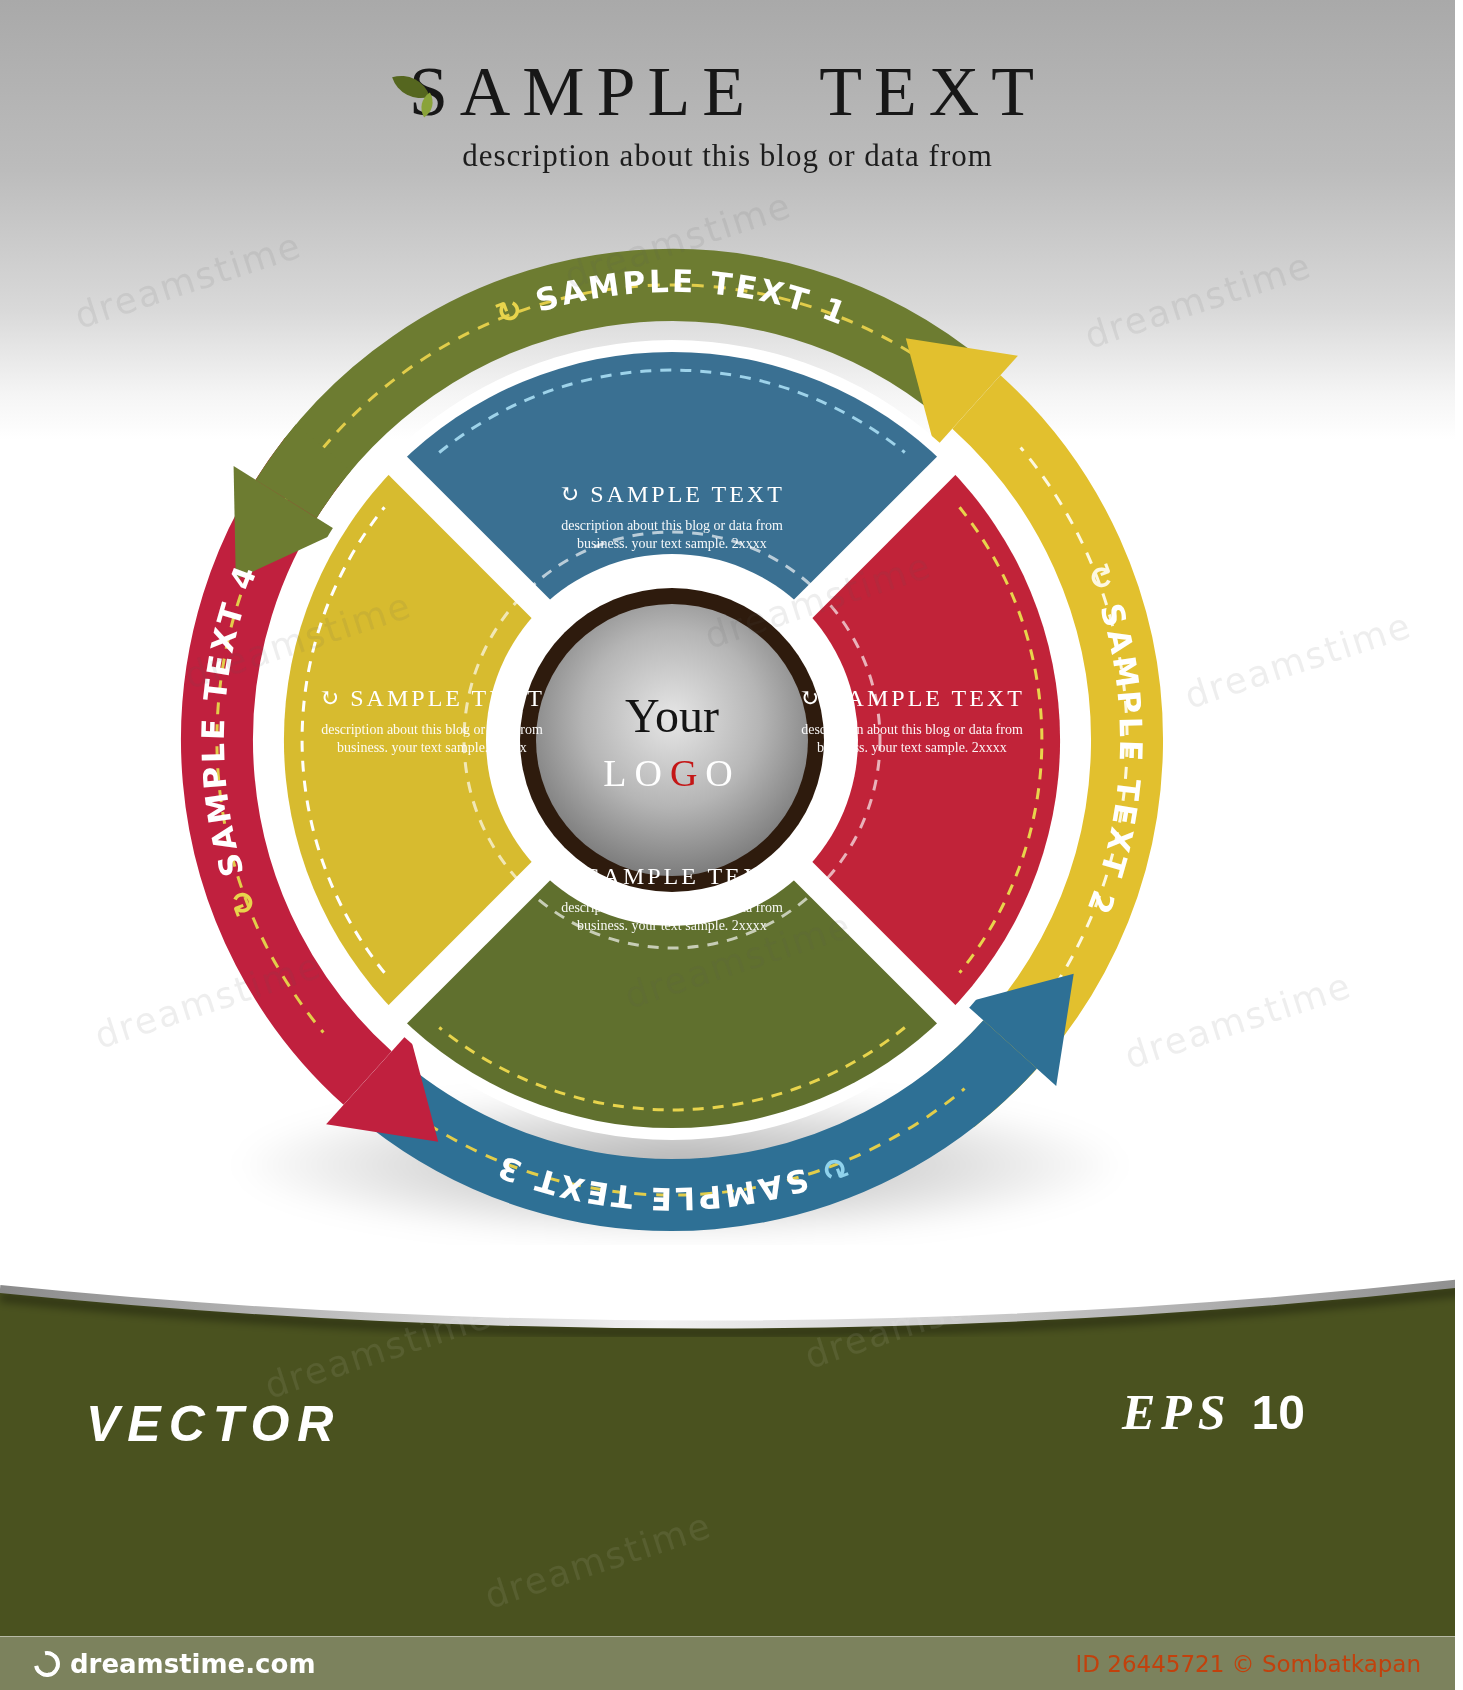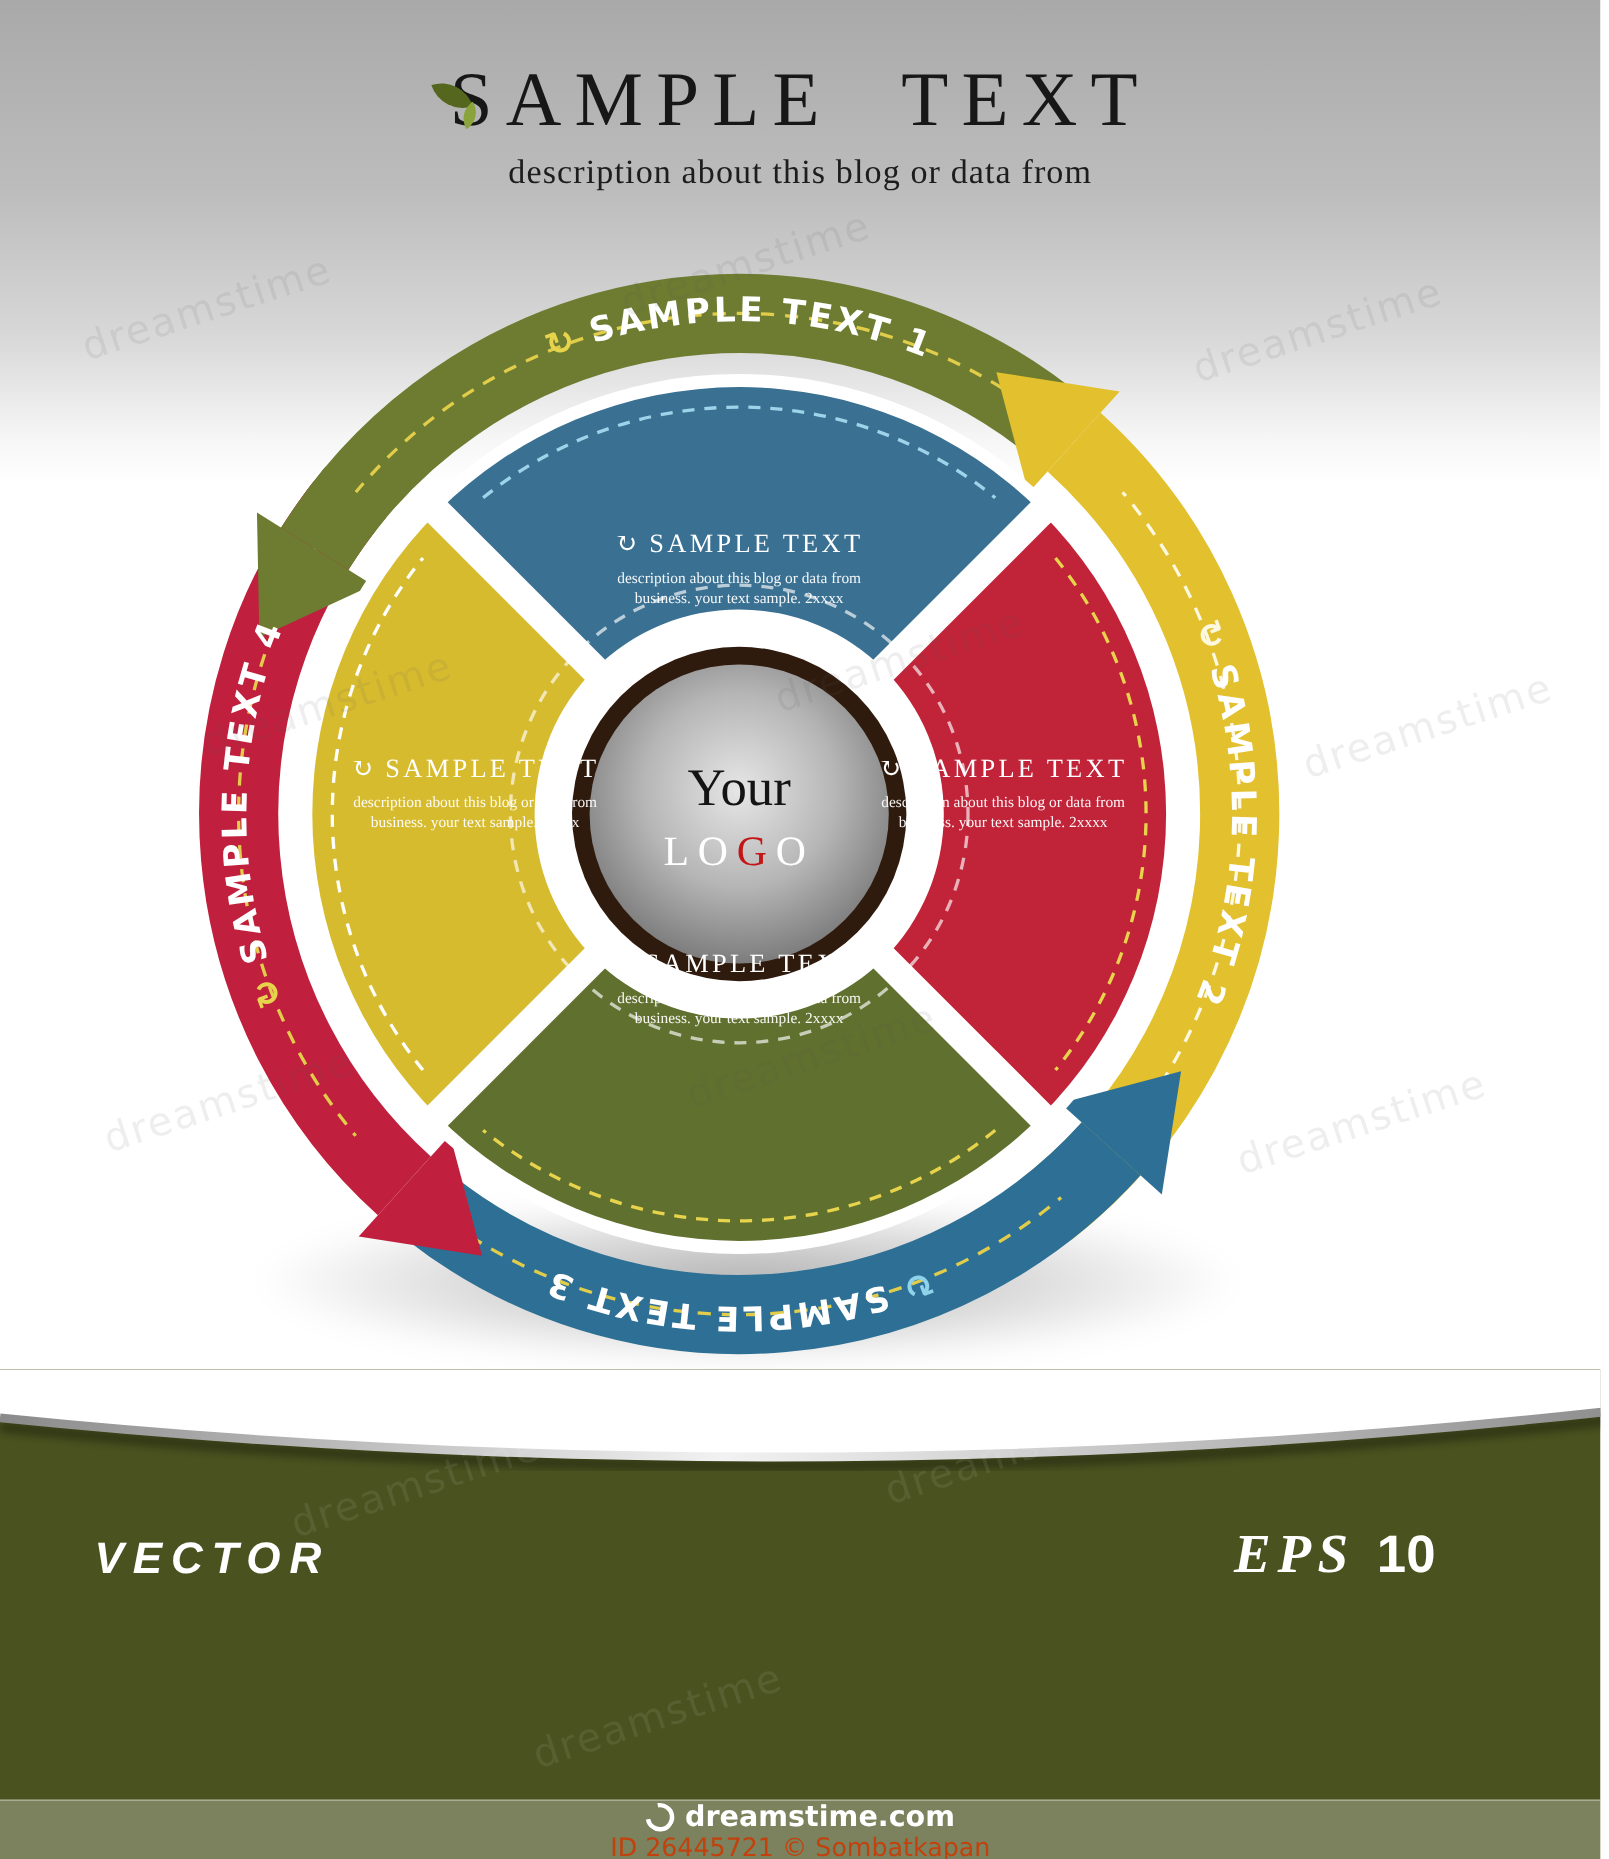--- a/index.html
+++ b/index.html
@@ -42,30 +42,30 @@
   .logo-your{ font-family:"Liberation Serif","DejaVu Serif",serif; font-size:48px; fill:#141414; }
   .logo-word{ font-family:"Liberation Serif","DejaVu Serif",serif; font-size:38px; letter-spacing:8px; fill:#ffffff; }
   .stitch{ fill:none; stroke-width:3; stroke-dasharray:12 10; }
   .q-stitch{ fill:none; stroke-width:3; stroke-dasharray:11 9; }
   
   .footer{ position:absolute; left:0; top:1245px; width:100%; height:445px; background:#4a521f; }
   .footer svg.curve{ position:absolute; left:0; top:0; }
   .vector-label{
     position:absolute; left:86px; top:150px;
     font-family:"Liberation Sans","DejaVu Sans",sans-serif;
-    font-weight:800; font-style:italic; font-size:40px; color:#ffffff; letter-spacing:8px;
+    font-weight:800; font-style:italic; font-size:50px; color:#ffffff; letter-spacing:8px;
   }
   .eps-group{ position:absolute; right:150px; top:138px; display:flex; align-items:baseline; gap:20px; color:#ffffff; }
   .eps-label{ font-family:Liberation Serif, serif; font-weight:800; font-style:italic; font-size:50px; letter-spacing:6px; }
   .eps-num{ font-family:"Liberation Sans","DejaVu Sans",sans-serif; font-weight:700; font-size:48px; }
   
   .credits-bar{
     position:absolute; left:0; bottom:0; width:100%; height:54px;
     background:rgba(255,255,255,0.28); border-top:1px solid rgba(255,255,255,0.45);
-    display:flex; align-items:center; justify-content:space-between; padding:0 34px; z-index:6;flex-direction:column;
+    display:flex; align-items:center; justify-content:space-between; padding:0 34px; z-index:6;
   }
   .credit-left{ display:flex; align-items:center; gap:10px; }
   .swirl{ width:26px; height:26px; border-radius:50%; border:4px solid #ffffff; border-left-color:transparent; transform:rotate(35deg); }
   .site-name{ font-family:"DejaVu Sans",sans-serif; font-weight:bold; font-size:26px; color:#ffffff; }
   .credit-id{ font-family:"DejaVu Sans",sans-serif; font-size:23px; color:#c2410c; }
   
   .watermark-layer{ position:absolute; inset:0; pointer-events:none; z-index:5; }
   .wm{ position:absolute; font-family:"DejaVu Sans",sans-serif; font-size:36px; color:rgba(90,90,90,0.10); transform:rotate(-18deg); letter-spacing:2px; }
 </style>
 </head>

